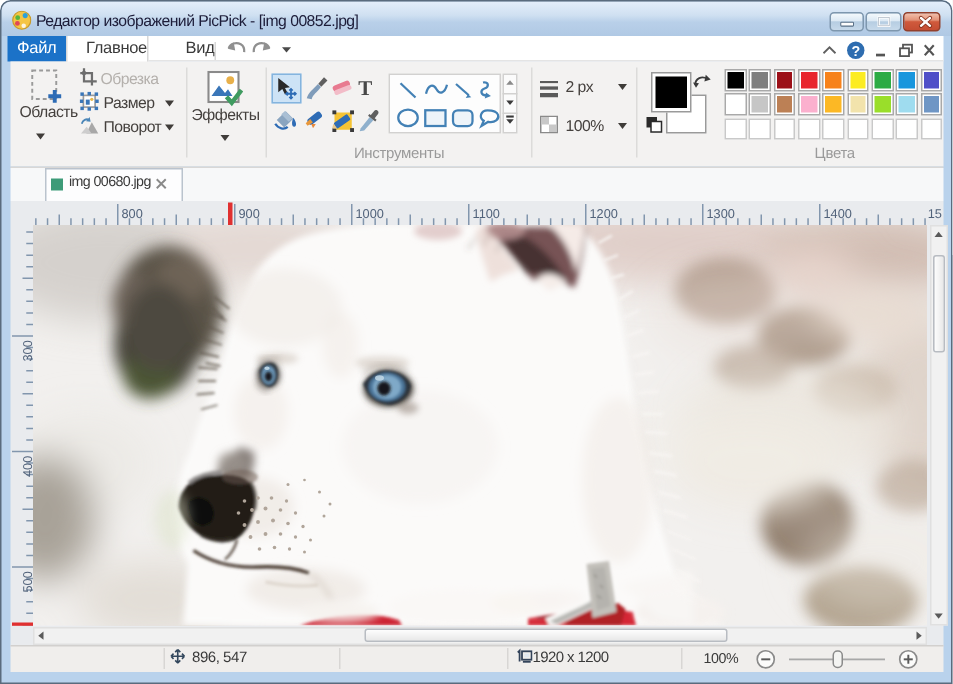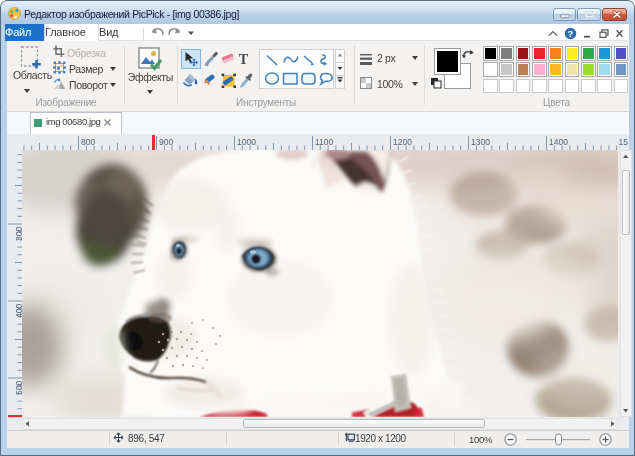--- a/index.html
+++ b/index.html
@@ -17,22 +17,22 @@
 .wbtn { top:8px; height:13px; border:1px solid #7e97ae; }
 #btn-min { left:553px; width:23px; border-radius:3px;
   background:linear-gradient(#f4f9fc 0%, #dce9f4 45%, #b6cde2 50%, #c6d9ea 100%); }
 #btn-max { left:577px; width:24px; border-radius:3px;
   background:linear-gradient(#f4f9fc 0%, #dce9f4 45%, #b6cde2 50%, #c6d9ea 100%); }
 #btn-close { left:602px; width:25px; border-radius:3px; border-color:#93402c;
   background:linear-gradient(#f2c0ac 0%, #e29278 40%, #d05a3c 50%, #c44d33 100%); }
 
 #tabrow { left:7px; top:24px; width:622px; height:17px; background:#ffffff; }
 #file-btn { left:5px; top:24px; width:39px; height:17px; background:#1b72c8; color:#fff;
-  font-size:11px; letter-spacing:-0.2px; text-align:left; line-height:17px; }
-.rtab { top:24px; height:17px; font-size:11px; letter-spacing:-0.2px; color:#3a3a3a; text-align:left; line-height:17px; }
+  font-size:11px; letter-spacing:-0.2px; text-align:center; line-height:17px; }
+.rtab { top:24px; height:17px; font-size:11px; letter-spacing:-0.2px; color:#3a3a3a; text-align:right; line-height:17px; }
 #tabline { left:7px; top:40px; width:622px; height:1px; background:#e4e4e4; }
 
 #ribbon { left:7px; top:41px; width:622px; height:70px; background:#f3f2f1; }
 #ribbon-border { left:7px; top:111px; width:622px; height:1px; background:#d8d7d6; }
 .gsep { top:4px; width:1px; height:60px; background:#dcdbda; }
 .glabel { top:97px; font-size:10px; letter-spacing:-0.2px; color:#9a9a9a; text-align:center; }
 .rlabel { font-size:10.5px; color:#45413e; letter-spacing:-0.35px; }
 .dis { color:#b4b0ac; }
 .darr { width:0; height:0; border-left:3px solid transparent; border-right:3px solid transparent; border-top:4px solid #3f3c39; }
 
@@ -48,21 +48,21 @@
 #hscroll { left:15px; top:284px; width:596px; height:12px; background:#f1f1f1; border:1px solid #e0e0e0; }
 #hthumb { left:220px; top:0.5px; width:242px; height:9px; background:linear-gradient(#fdfdfd,#e8e8e8); border:1px solid #b8bcc2; border-radius:2px; }
 
 #statusbar { left:7px; top:430px; width:622px; height:18px; background:#f0eeec; border-top:1px solid #d2d0ce; }
 .ssep { top:2px; width:1px; height:14px; background:#d8d6d4; }
 </style>
 </head>
 <body>
 <div id="win">
   <div class="abs" id="titlebar"></div>
-  <div class="abs" id="title-text">Редактор изображений PicPick - [img 00386.jpg]</div>
+  <div class="abs" id="title-text">Редактор изображений PicPick - [img 00852.jpg]</div>
   <svg class="abs" style="left:8px;top:7px" width="13" height="13" viewBox="0 0 13 13">
     <circle cx="6.5" cy="6.5" r="6" fill="#f5c544" stroke="#c99a28" stroke-width="0.8"></circle>
     <circle cx="8.8" cy="3.4" r="1.7" fill="#2da0d8"></circle>
     <circle cx="3.8" cy="4.8" r="1.6" fill="#55b540"></circle>
     <circle cx="3.6" cy="8.6" r="1.6" fill="#e04858"></circle>
     <circle cx="7.8" cy="10.2" r="1.5" fill="#fdf4e0"></circle>
   </svg>
   <div class="abs wbtn" id="btn-min"></div>
   <div class="abs wbtn" id="btn-max"></div>
   <div class="abs wbtn" id="btn-close"></div>
@@ -106,21 +106,20 @@
   <div class="abs gsep" style="left:177px;top:45px"></div>
   <div class="abs gsep" style="left:354px;top:45px"></div>
   <div class="abs gsep" style="left:424px;top:45px"></div>
 
   <svg class="abs" style="left:20px;top:45px" width="24" height="26" viewBox="0 0 24 26">
     <rect x="1.5" y="2" width="16" height="19" fill="none" stroke="#9a9a9a" stroke-width="1.3" stroke-dasharray="2.6 2"></rect>
     <path d="M16.5 15 L16.5 23.5 M12.2 19.2 L20.8 19.2" stroke="#2e6cb5" stroke-width="2.6"></path>
   </svg>
   <div class="abs rlabel" style="left:13px;top:69px;">Область</div>
   <div class="abs darr" style="left:24px;top:89px;"></div>
-  <div class="abs glabel" style="left:8px;width:116px;">Изображение</div>
 
   <svg class="abs" style="left:53px;top:45px" width="12" height="13" viewBox="0 0 12 13">
     <path d="M0.5 3.7 L8.3 3.7 L8.3 12 M3 0.5 L3 9.2 L11.5 9.2" fill="none" stroke="#6e6e6e" stroke-width="1.5"></path>
     <rect x="1.8" y="2.5" width="2.4" height="2.4" fill="#6e6e6e"></rect>
   </svg>
   <div class="abs rlabel dis" style="left:67px;top:47px;">Обрезка</div>
   <svg class="abs" style="left:53px;top:61px" width="13" height="13" viewBox="0 0 13 13">
     <rect x="2.6" y="2.6" width="7.8" height="7.8" fill="#fff" stroke="#9a9a9a" stroke-width="1.1"></rect>
     <rect x="4.2" y="5.4" width="2.6" height="3.4" fill="#3a76b8"></rect>
     <circle cx="8.2" cy="5.2" r="1.1" fill="#e8b84a"></circle>

